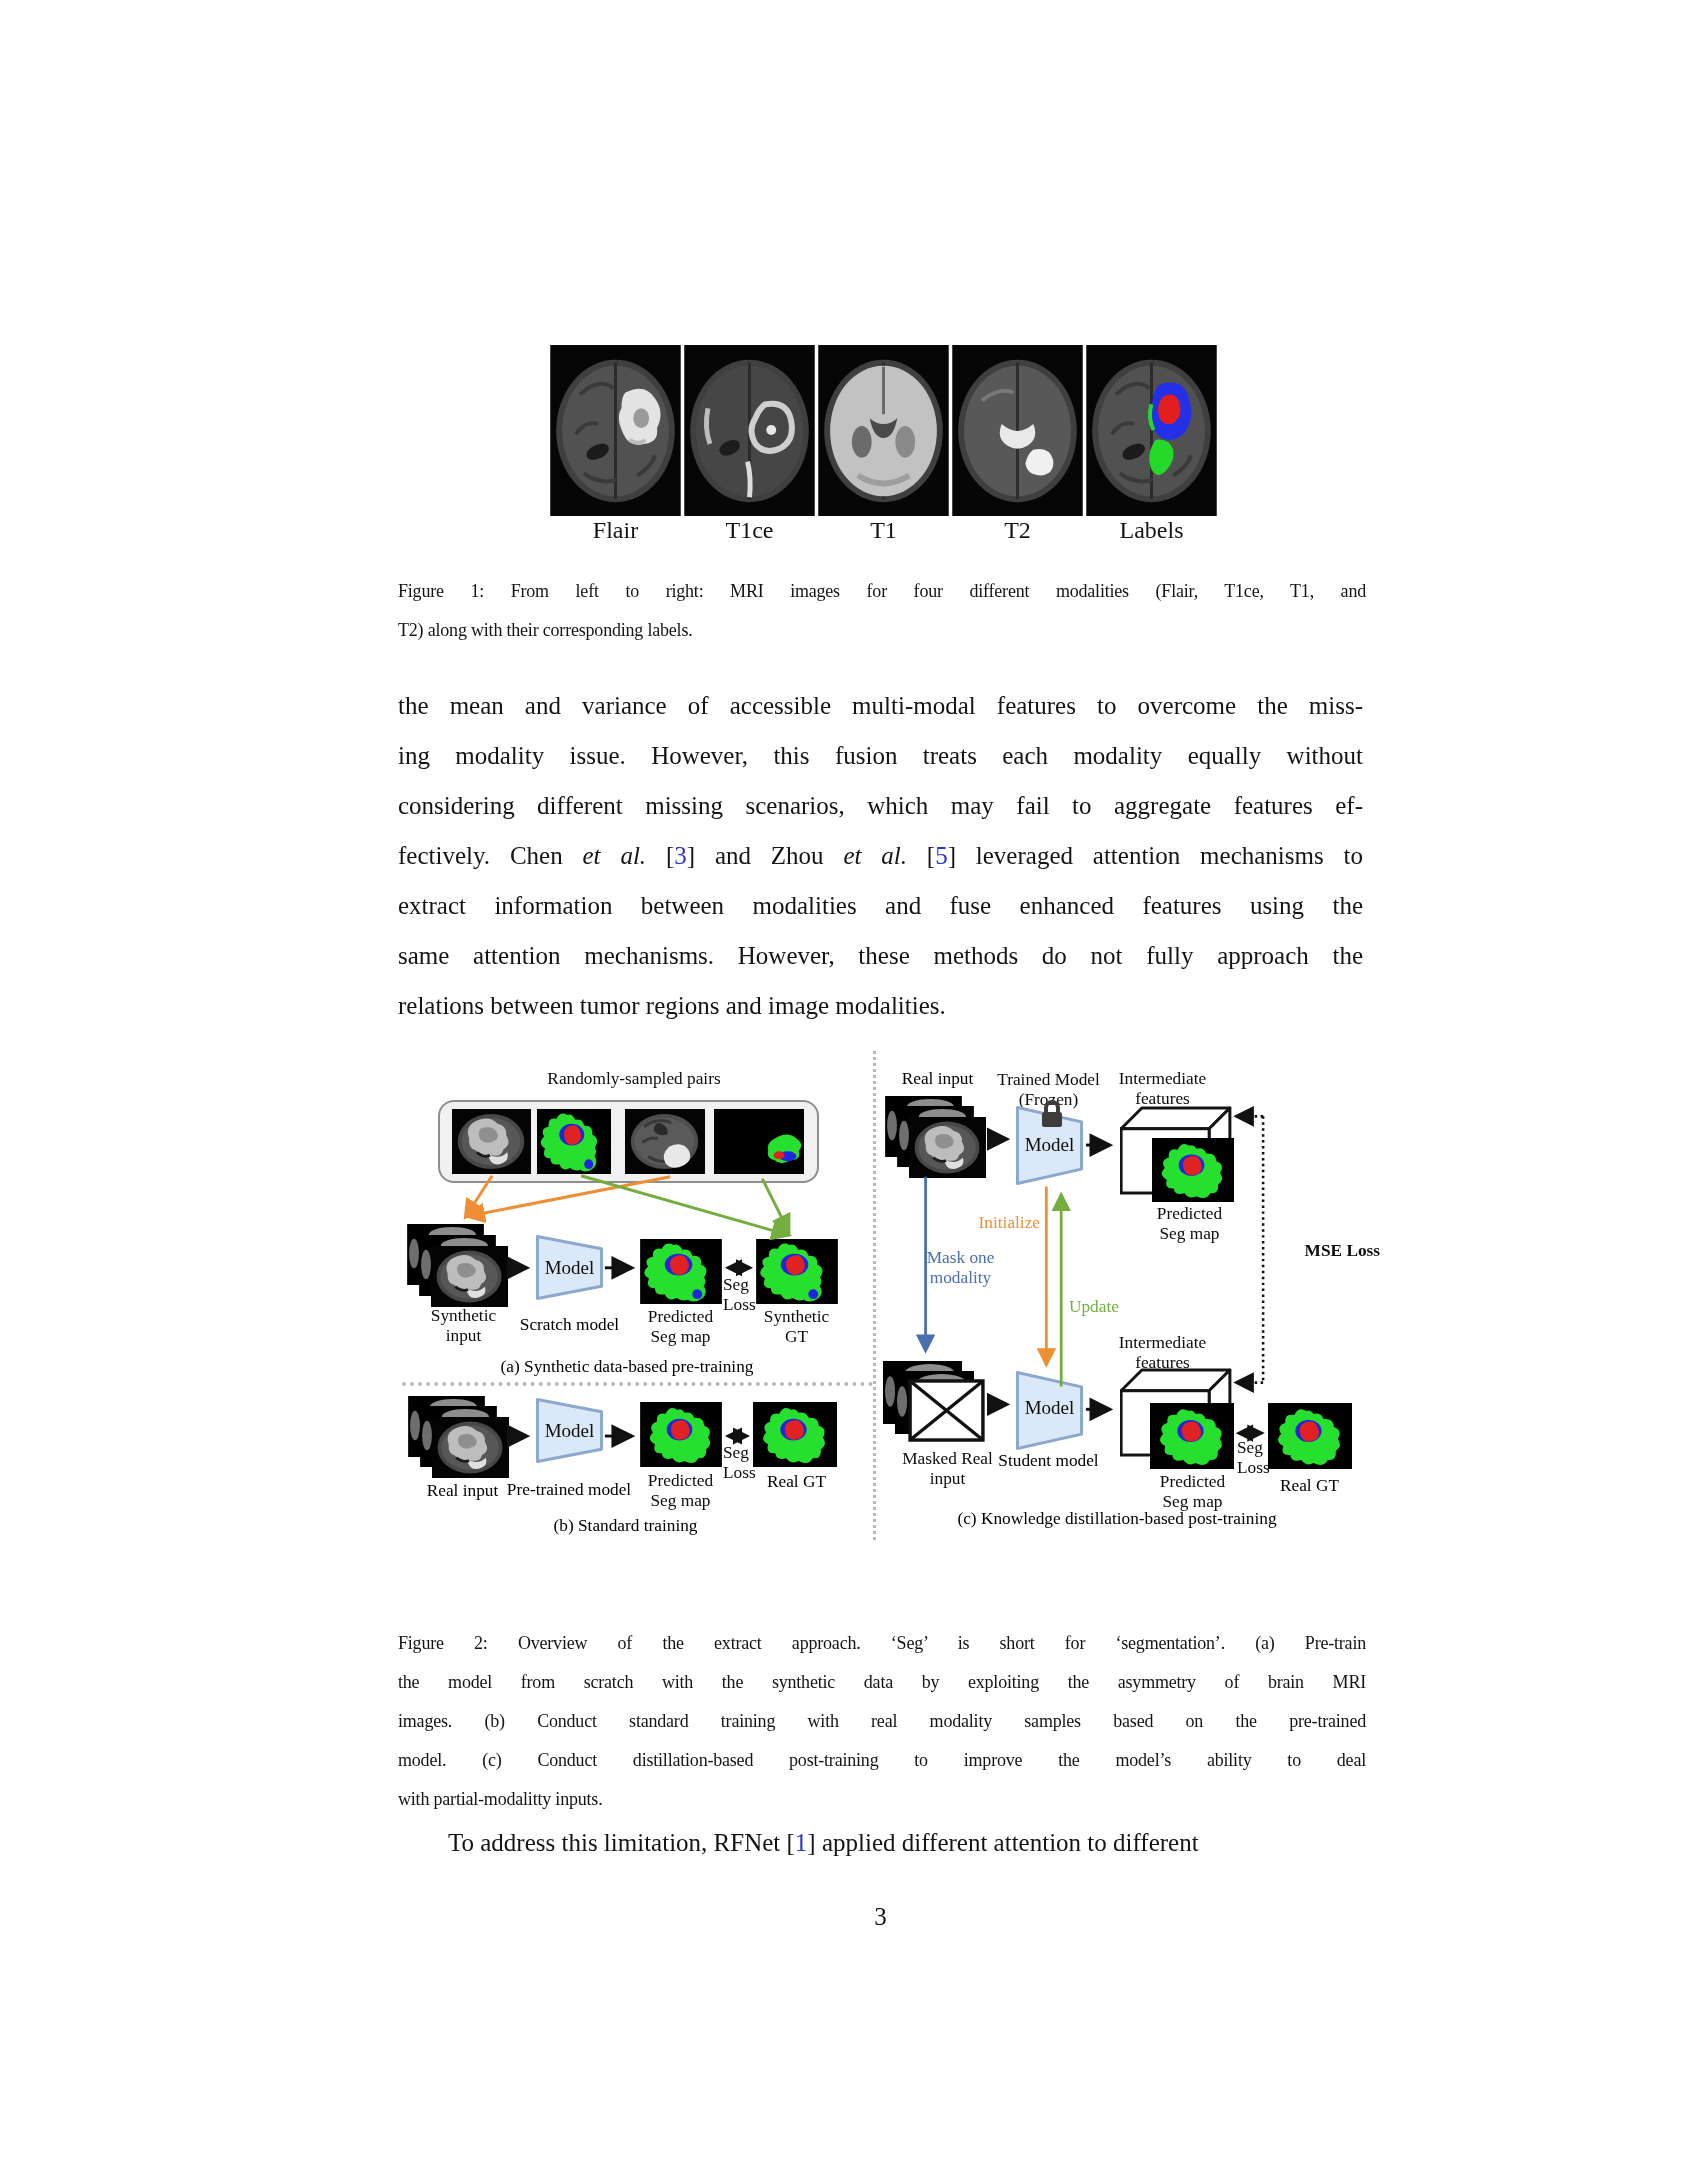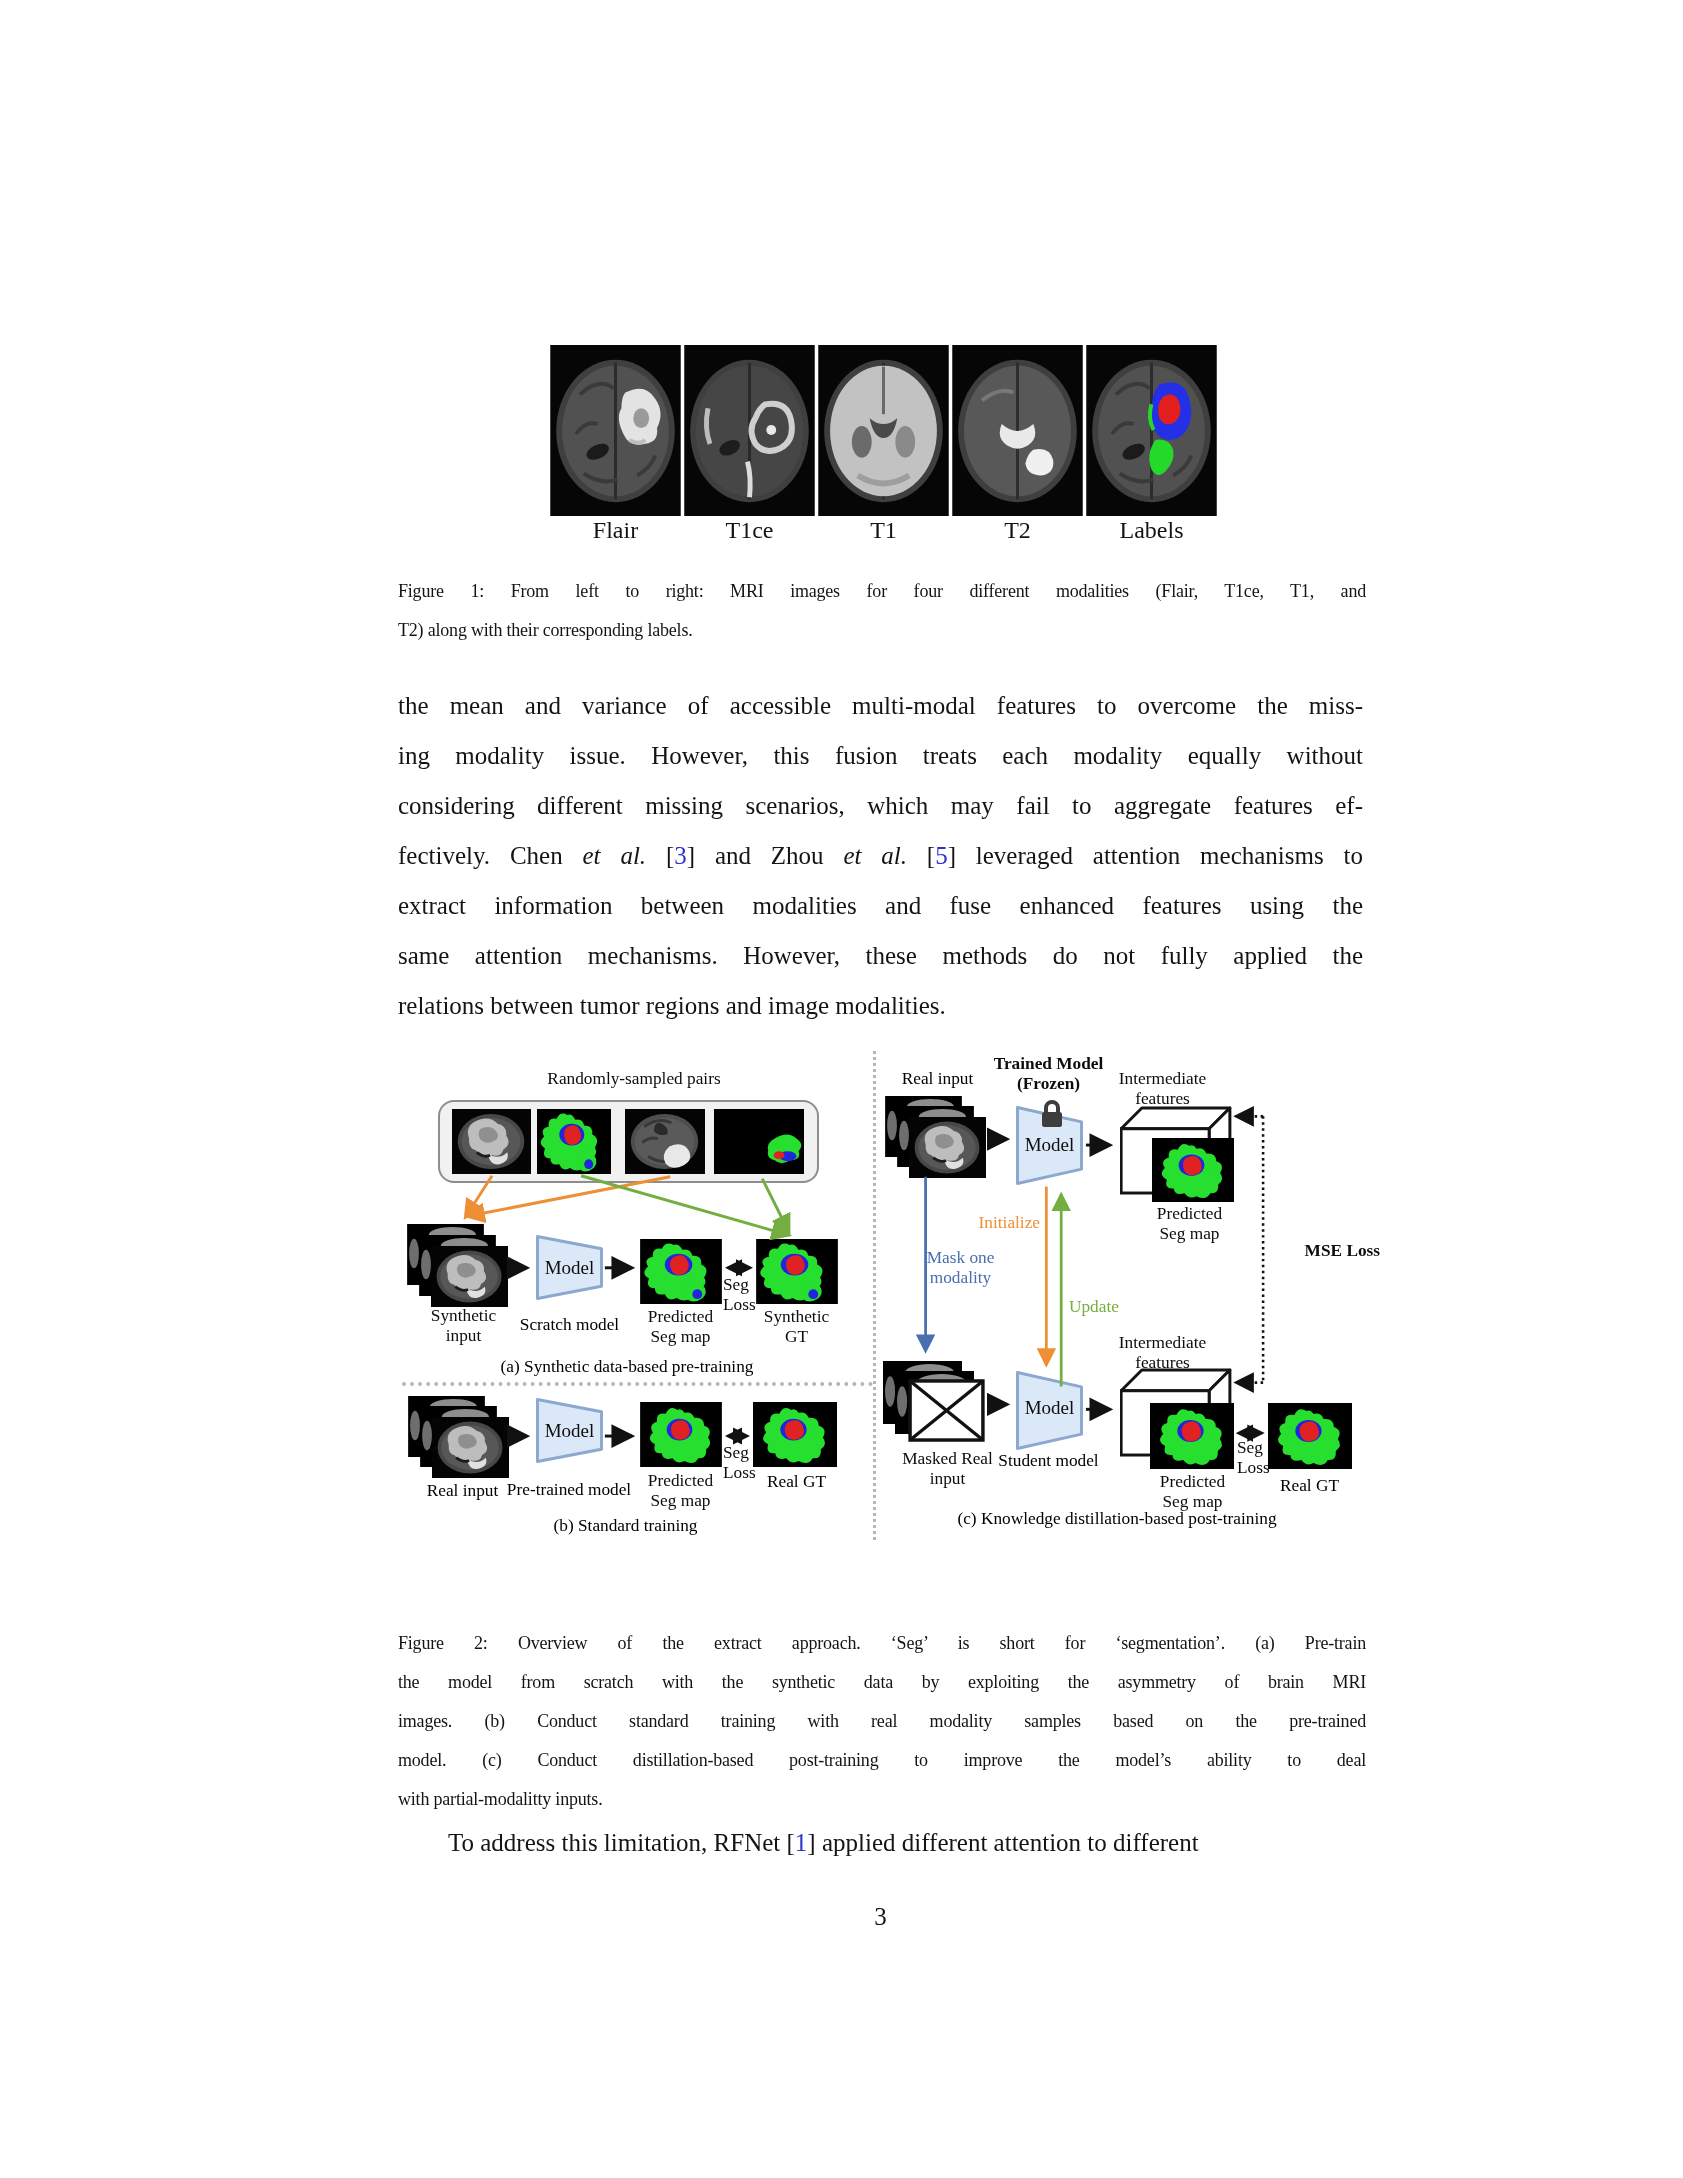--- a/index.html
+++ b/index.html
@@ -159,21 +159,21 @@
     <div class="cap">Figure 1: From left to right: MRI images for four different modalities (Flair, T1ce, T1, and</div>
     <div class="cap last">T2) along with their corresponding labels.</div>
   </div>
 
   <div class="abs" style="left:359px;top:681px;">
     <div class="bline">the mean and variance of accessible multi-modal features to overcome the miss-</div>
     <div class="bline">ing modality issue. However, this fusion treats each modality equally without</div>
     <div class="bline">considering different missing scenarios, which may fail to aggregate features ef-</div>
     <div class="bline"><span>fectively. Chen </span><i>et al.</i><span> [</span><span class="cite">3</span><span>] and Zhou </span><i>et al.</i><span> [</span><span class="cite">5</span><span>] leveraged attention mechanisms to</span></div>
     <div class="bline">extract information between modalities and fuse enhanced features using the</div>
-    <div class="bline">same attention mechanisms. However, these methods do not fully applied the</div>
+    <div class="bline">same attention mechanisms. However, these methods do not fully approach the</div>
     <div class="bline last">relations between tumor regions and image modalities.</div>
   </div>
 
   <div class="fig2" style="left:361px;top:1049px;width:970px;height:495px;">
 
     <div class="divh" style="left:2px;top:333px;width:471px;"></div>
     <div class="divv" style="left:473px;top:2px;height:489px;"></div>
 
     <div class="flab" style="left:115px;top:20px;width:238px;">Randomly-sampled pairs</div>
     <div class="pairsbox" style="left:38px;top:51px;width:377px;height:79px;"></div>
@@ -294,21 +294,21 @@
         <svg width="77" height="61" viewBox="0 0 78 62">
           <use href="#stackLayer"></use>
         </svg>
       </div>
     <div class="n" style="left:509px;top:68px;">
         <svg width="77" height="61" viewBox="0 0 83 66" preserveAspectRatio="none">
           <use href="#brainA"></use>
         </svg>
       </div>
 
-    <div class="flab" style="left:579px;top:5px;width:139px;font-weight:bold;">Trained Model
+    <div class="flab" style="left:579px;top:21px;width:139px;">Trained Model
 (Frozen)</div>
     <div class="n" style="left:616px;top:57px;">
       <svg width="67" height="79" viewBox="0 0 68 80">
           <polygon points="1.5,1.5 66.5,16 66.5,64 1.5,78.5" fill="#dbe8f8" stroke="#8ca8ce" stroke-width="3" stroke-linejoin="round"></polygon>
         </svg>
     </div>
     <div class="n" style="left:639px;top:49px;">
       <svg width="26" height="32" viewBox="0 0 26 32">
           <path d="M7 15 v-5 a6 6 0 0 1 12 0 v5" fill="none" stroke="#3d3d3d" stroke-width="4"></path>
           <rect x="3" y="14" width="20" height="15" rx="2.5" fill="#3d3d3d"></rect>

